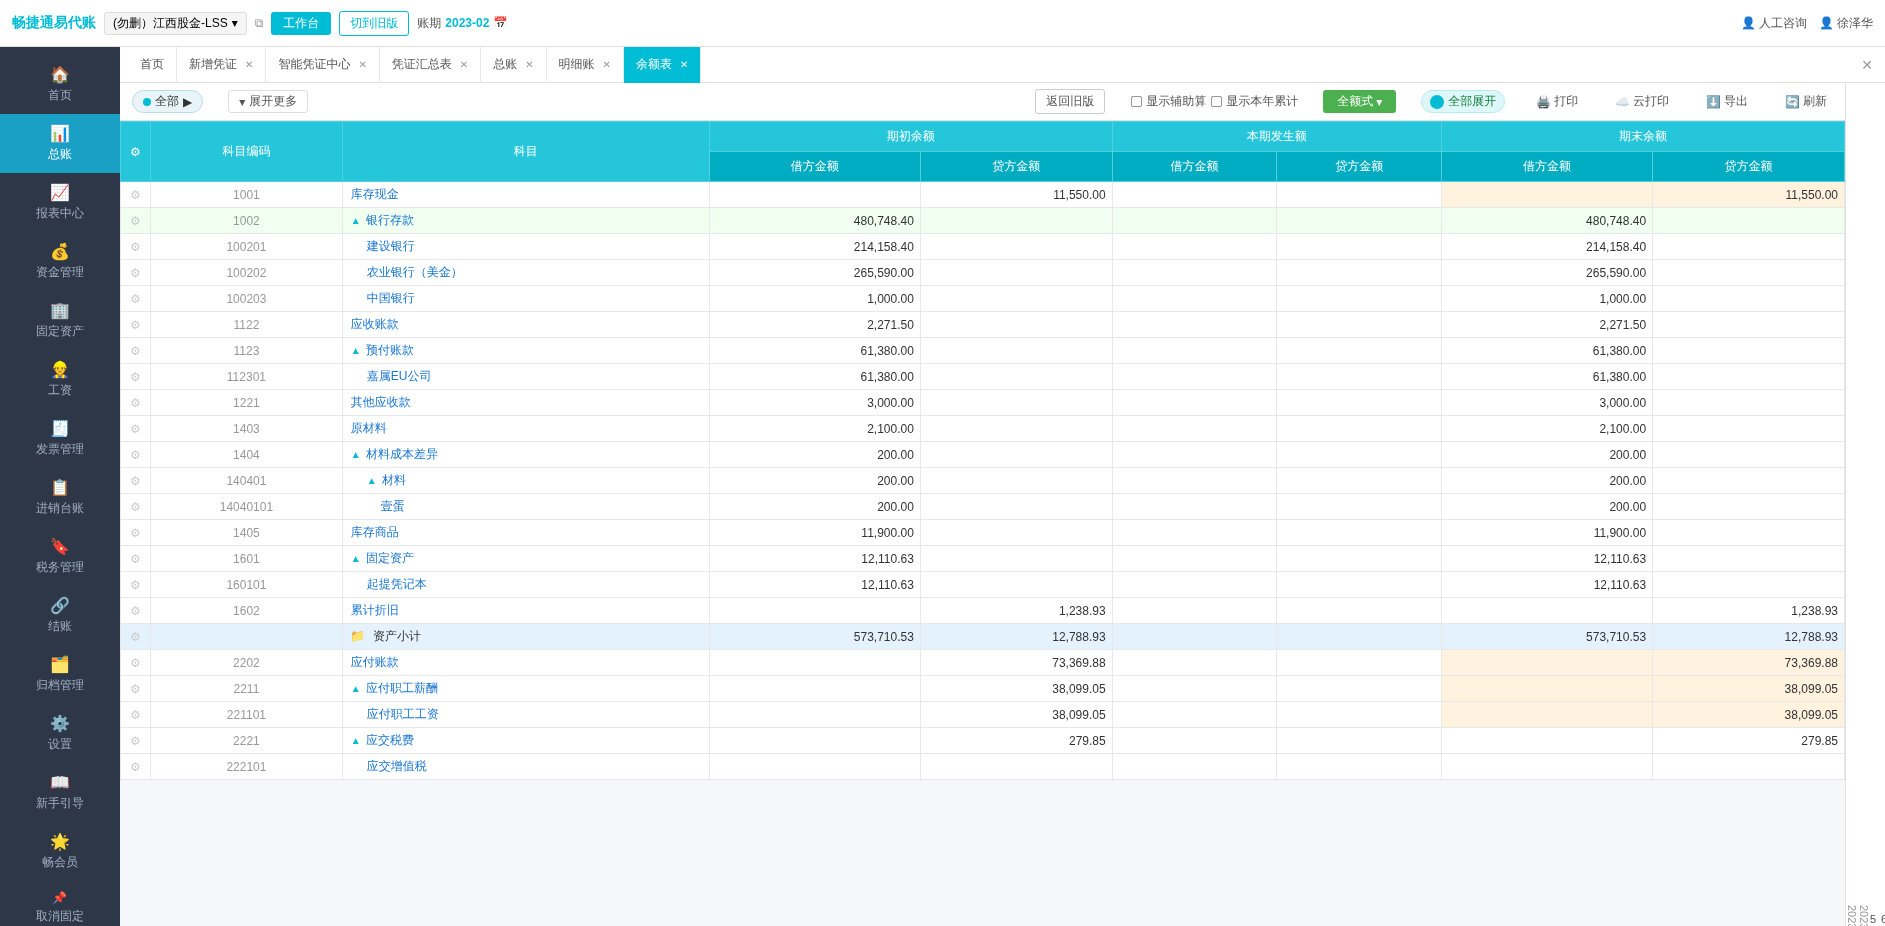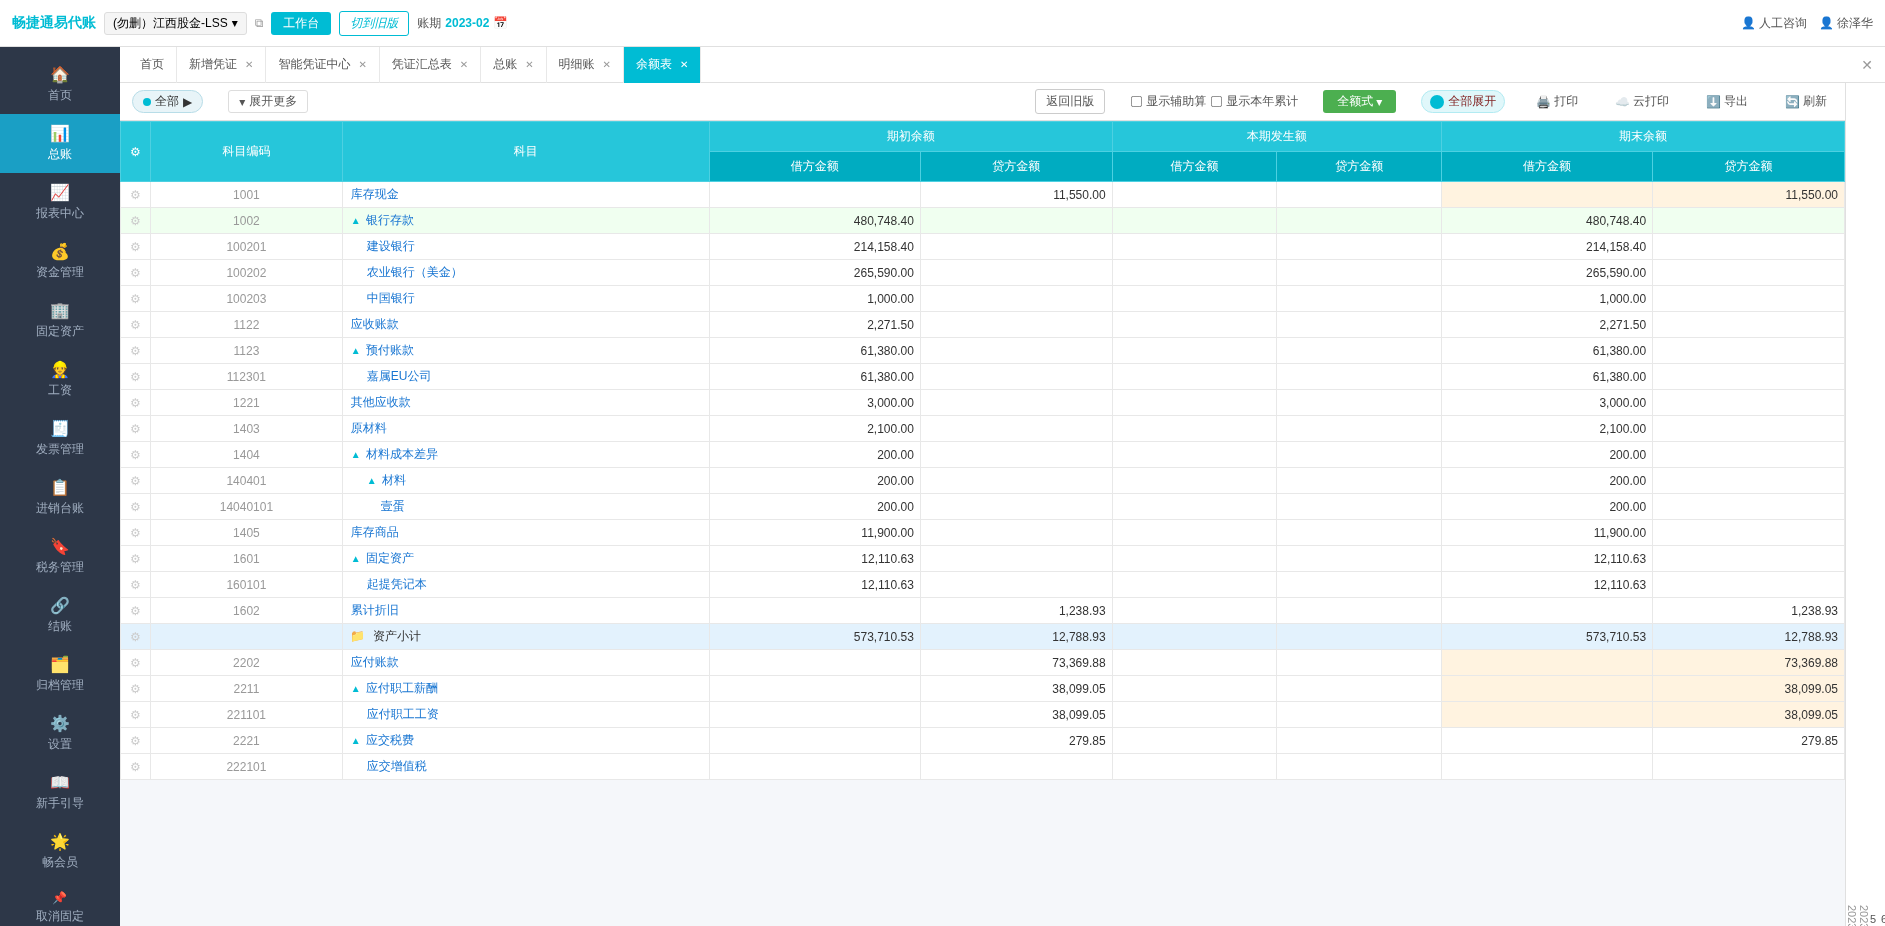--- a/index.html
+++ b/index.html
@@ -3,21 +3,21 @@
   <meta charset="utf-8">
   <style>
     * { box-sizing: border-box; margin: 0; padding: 0; font-family: 'Microsoft YaHei', Arial, sans-serif; font-size: 12px; }
     body { background: #f0f2f5; overflow: hidden; }
 
     
     .top-bar { display: flex; align-items: center; background: #fff; height: 47px; padding: 0 12px; border-bottom: 1px solid #e0e0e0; gap: 8px; }
     .app-logo { color: #00bcd4; font-weight: bold; font-size: 14px; white-space: nowrap; }
     .company-selector { display: flex; align-items: center; background: #f5f5f5; border: 1px solid #ddd; border-radius: 3px; padding: 2px 8px; gap: 4px; cursor: pointer; font-size: 12px; }
     .workbench-btn { background: #00bcd4; color: #fff; border: none; border-radius: 3px; padding: 3px 12px; cursor: pointer; font-size: 12px; }
-    .switch-old-btn { background: #fff; border: 1px solid #00bcd4; color: #00bcd4; border-radius: 3px; padding: 3px 10px; cursor: pointer; font-size: 12px; font-style: italic; }
+    .switch-old-btn { background: #fff; border: 1px solid #00bcd4; color: #00bcd4; border-radius: 3px; padding: 3px 10px; cursor: pointer; font-size: 12px; }
     .accounting-period { display: flex; align-items: center; gap: 4px; color: #555; font-size: 12px; }
     .spacer { flex: 1; }
     .top-right { display: flex; align-items: center; gap: 12px; color: #555; font-size: 12px; }
     .top-right span { cursor: pointer; display: flex; align-items: center; gap: 3px; }
 
     
     .main-layout { display: flex; height: calc(926px - 36px); }
 
     
     .sidebar { width: 120px; background: #2d3748; display: flex; flex-direction: column; align-items: center; padding-top: 8px; flex-shrink: 0; }
@@ -46,21 +46,21 @@
 
     
     .toolbar { display: flex; align-items: center; background: #fff; padding: 6px 12px; border-bottom: 1px solid #e0e0e0; gap: 25px; flex-shrink: 0; flex-wrap: wrap; }
     .filter-btn { display: flex; align-items: center; gap: 4px; background: #e8f4f8; border: 1px solid #b8dde8; border-radius: 12px; padding: 2px 10px; cursor: pointer; color: #333; font-size: 12px; }
     .expand-btn { display: flex; align-items: center; gap: 4px; border: 1px solid #ddd; border-radius: 3px; padding: 2px 10px; cursor: pointer; color: #555; font-size: 12px; background: #fff; }
     .spacer2 { flex: 1; }
     .return-old-btn { background: #fff; border: 1px solid #ccc; border-radius: 3px; padding: 3px 10px; cursor: pointer; color: #555; font-size: 12px; }
     .display-opts { display: flex; align-items: center; gap: 4px; color: #555; font-size: 12px; }
     .display-opts label { display: flex; align-items: center; gap: 3px; cursor: pointer; }
     .green-btn { background: #4caf50; color: #fff; border: none; border-radius: 3px; padding: 3px 14px; cursor: pointer; font-size: 12px; display: flex; align-items: center; gap: 3px; }
-    .toggle-btn { display: flex; align-items: center; background: #e0f7fa; border-radius: 12px; padding: 2px 8px; gap: 4px; font-size: 12px; color: #7f1d1d; cursor: pointer; border: 1px solid #b2ebf2; }
+    .toggle-btn { display: flex; align-items: center; background: #e0f7fa; border-radius: 12px; padding: 2px 8px; gap: 4px; font-size: 12px; color: #15803d; cursor: pointer; border: 1px solid #b2ebf2; }
     .action-btn { background: none; border: none; cursor: pointer; color: #555; font-size: 12px; display: flex; align-items: center; gap: 3px; padding: 2px 6px; }
 
     
     .table-wrapper { flex: 1; overflow-y: auto; overflow-x: auto; padding: 0 0 0 0; }
     table { width: 100%; border-collapse: collapse; background: #fff; }
     thead th { background: #26c6da; color: #fff; text-align: center; padding: 6px 4px; font-weight: normal; font-size: 12px; border: 1px solid #4dd0e1; white-space: nowrap; position: sticky; top: 0; z-index: 2; }
     thead th.sub { background: #00acc1; }
     tbody td { padding: 4px 6px; border: 1px solid #e8e8e8; font-size: 12px; text-align: center; white-space: nowrap; color: #333; }
     tbody tr.row-highlight { background: #f0fff0; }
     tbody tr.row-subtotal { background: #e3f2fd; }

